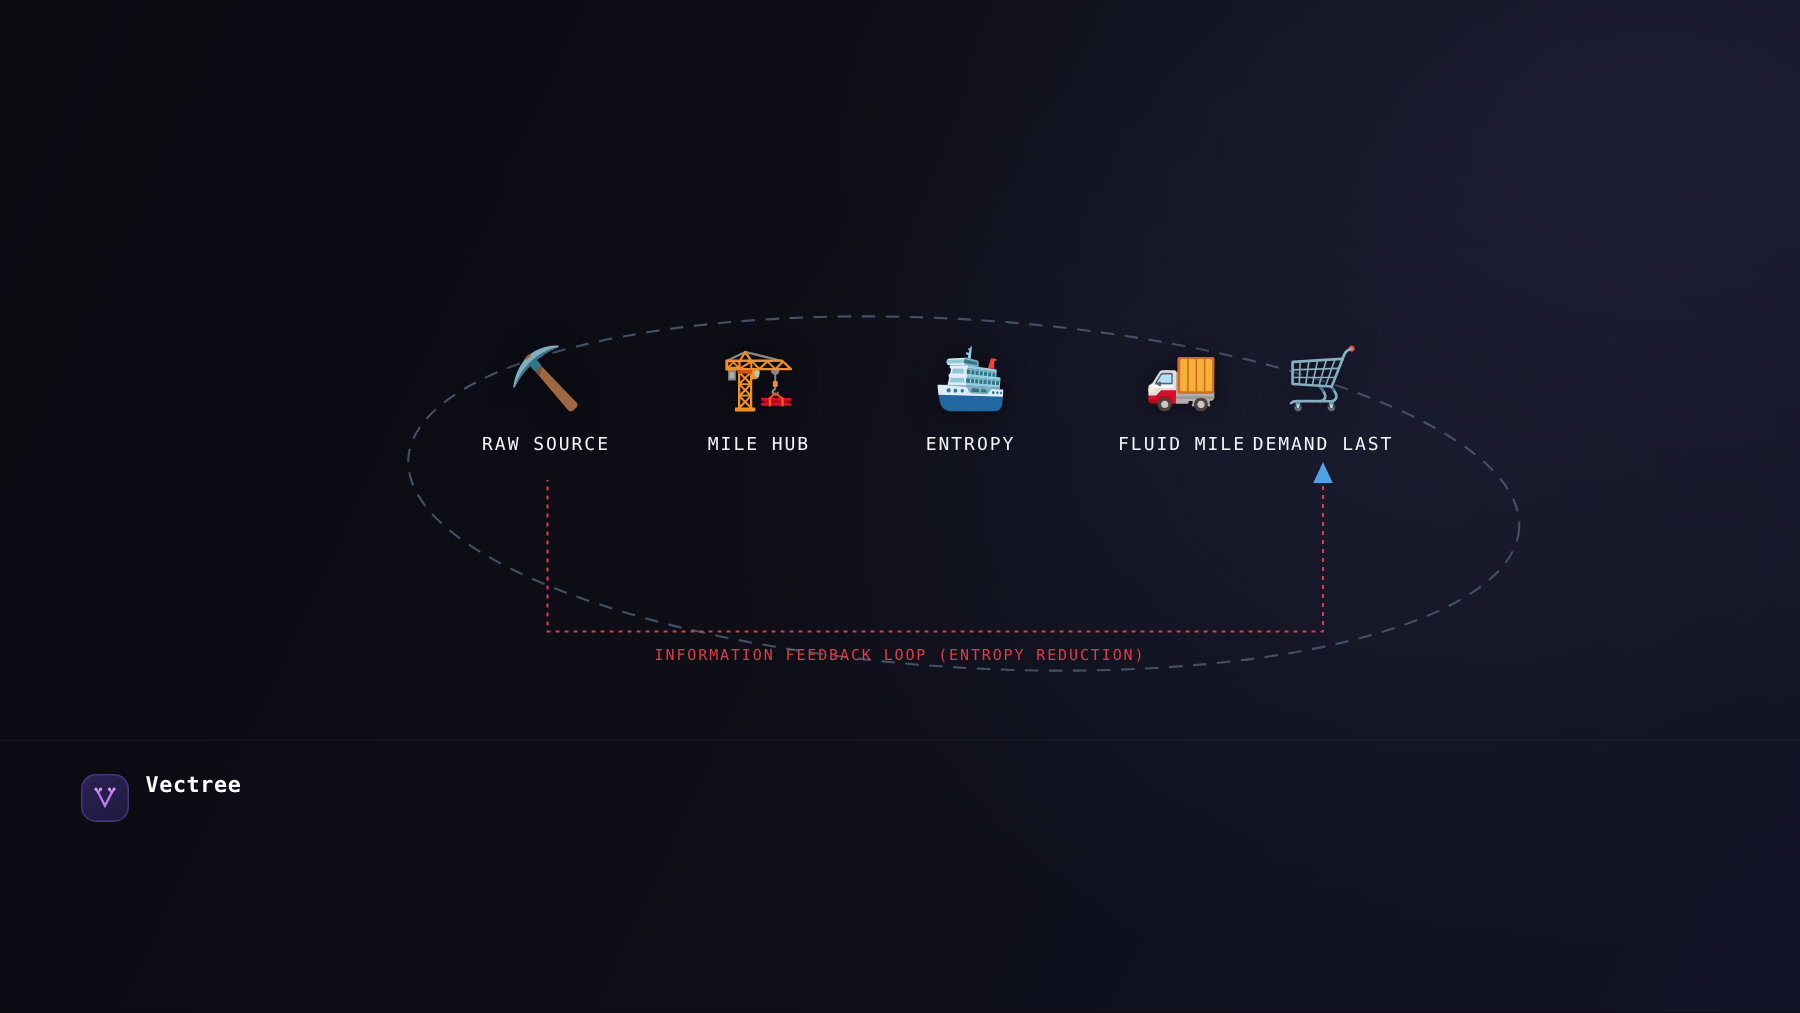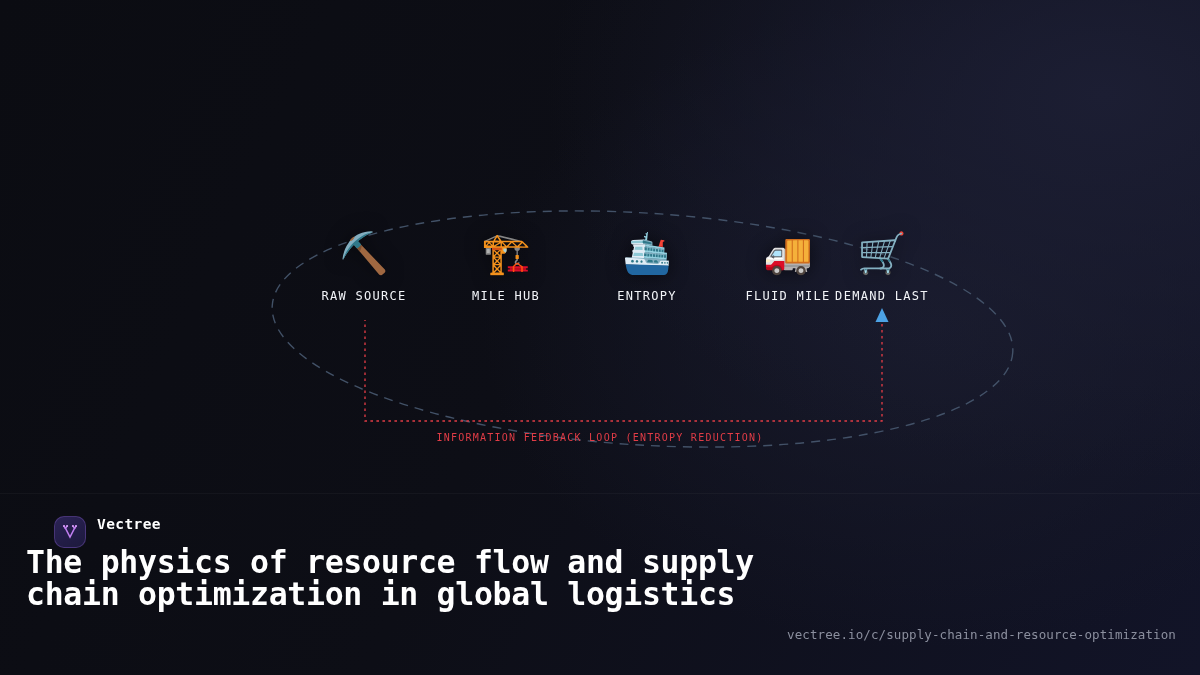--- a/index.html
+++ b/index.html
@@ -201,18 +201,16 @@
             <circle cx="4.0" cy="4.0" r="1.05"></circle>
             <circle cx="7.1" cy="4.0" r="1.05"></circle>
             <circle cx="12.9" cy="4.0" r="1.05"></circle>
             <circle cx="16.0" cy="4.0" r="1.05"></circle>
           </g>
         </svg>
       </span>
       <span id="brand-name">Vectree</span>
     </div>
 
-    <h1 id="headline">The physics of resource flow and supply chain optimization in global logistics</h1>
-
-    <div id="permalink">vectree.io/c/supply-chain-and-resource-optimization</div>
+
   </div>
 
 </div>
 
 </body></html>

